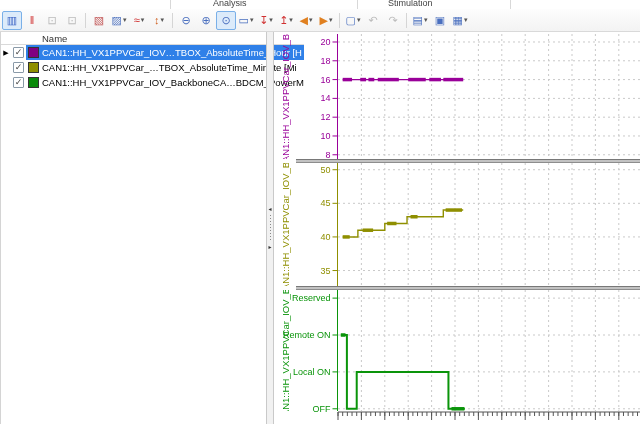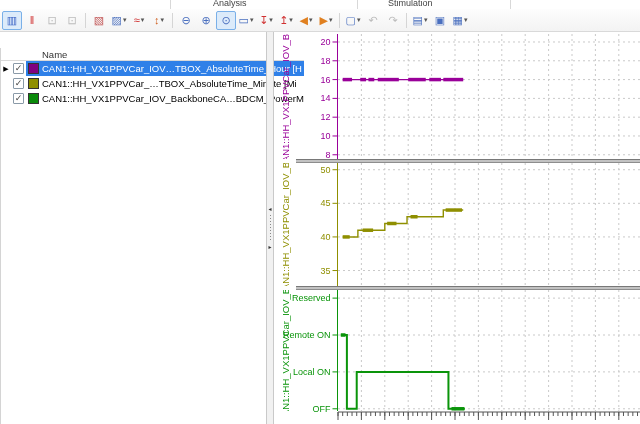--- a/index.html
+++ b/index.html
@@ -19,21 +19,21 @@
   .tbtn .glyph { line-height:1; }
   .tbtn .dd { font-size:7px; color:#555; margin-left:1px; }
   .tbtn.active { border-color:#7ab0e8; background:#dcebfa; }
   .tbtn.disabled .glyph { color:#bcbcbc !important; }
   .tsep { width:1px; height:15px; background:#d5d5d5; margin:0 3px; }
 
   
   .content { display:flex; height:392px; }
 
   
-  .left-panel { width:266px; display:flex;margin-top:16px; }
+  .left-panel { width:266px; display:flex; }
   .gutter { width:8px; border-right:1px solid #d4d4d4; background:#fff; }
   .gutter-head { height:13px; background:#f2f2f2; border-bottom:1px solid #d4d4d4; }
   .sig-table { flex:1; }
   .thead { height:13px; border-bottom:1px solid #d9d9d9; font-size:9.5px; color:#333;
     display:flex; align-items:center; padding-left:41px; background:#fff; }
   .srow { height:15px; display:flex; align-items:center; font-size:9.5px; color:#000; }
   .marker-cell { width:10px; text-align:center; font-size:7px; color:#000; }
   .cb-cell { width:15px; display:flex; justify-content:center; }
   .cbox { width:11px; height:11px; border:1px solid #8a9aa8; border-radius:1px; background:#fff;
     font-size:9px; line-height:9px; color:#444; text-align:center; }

